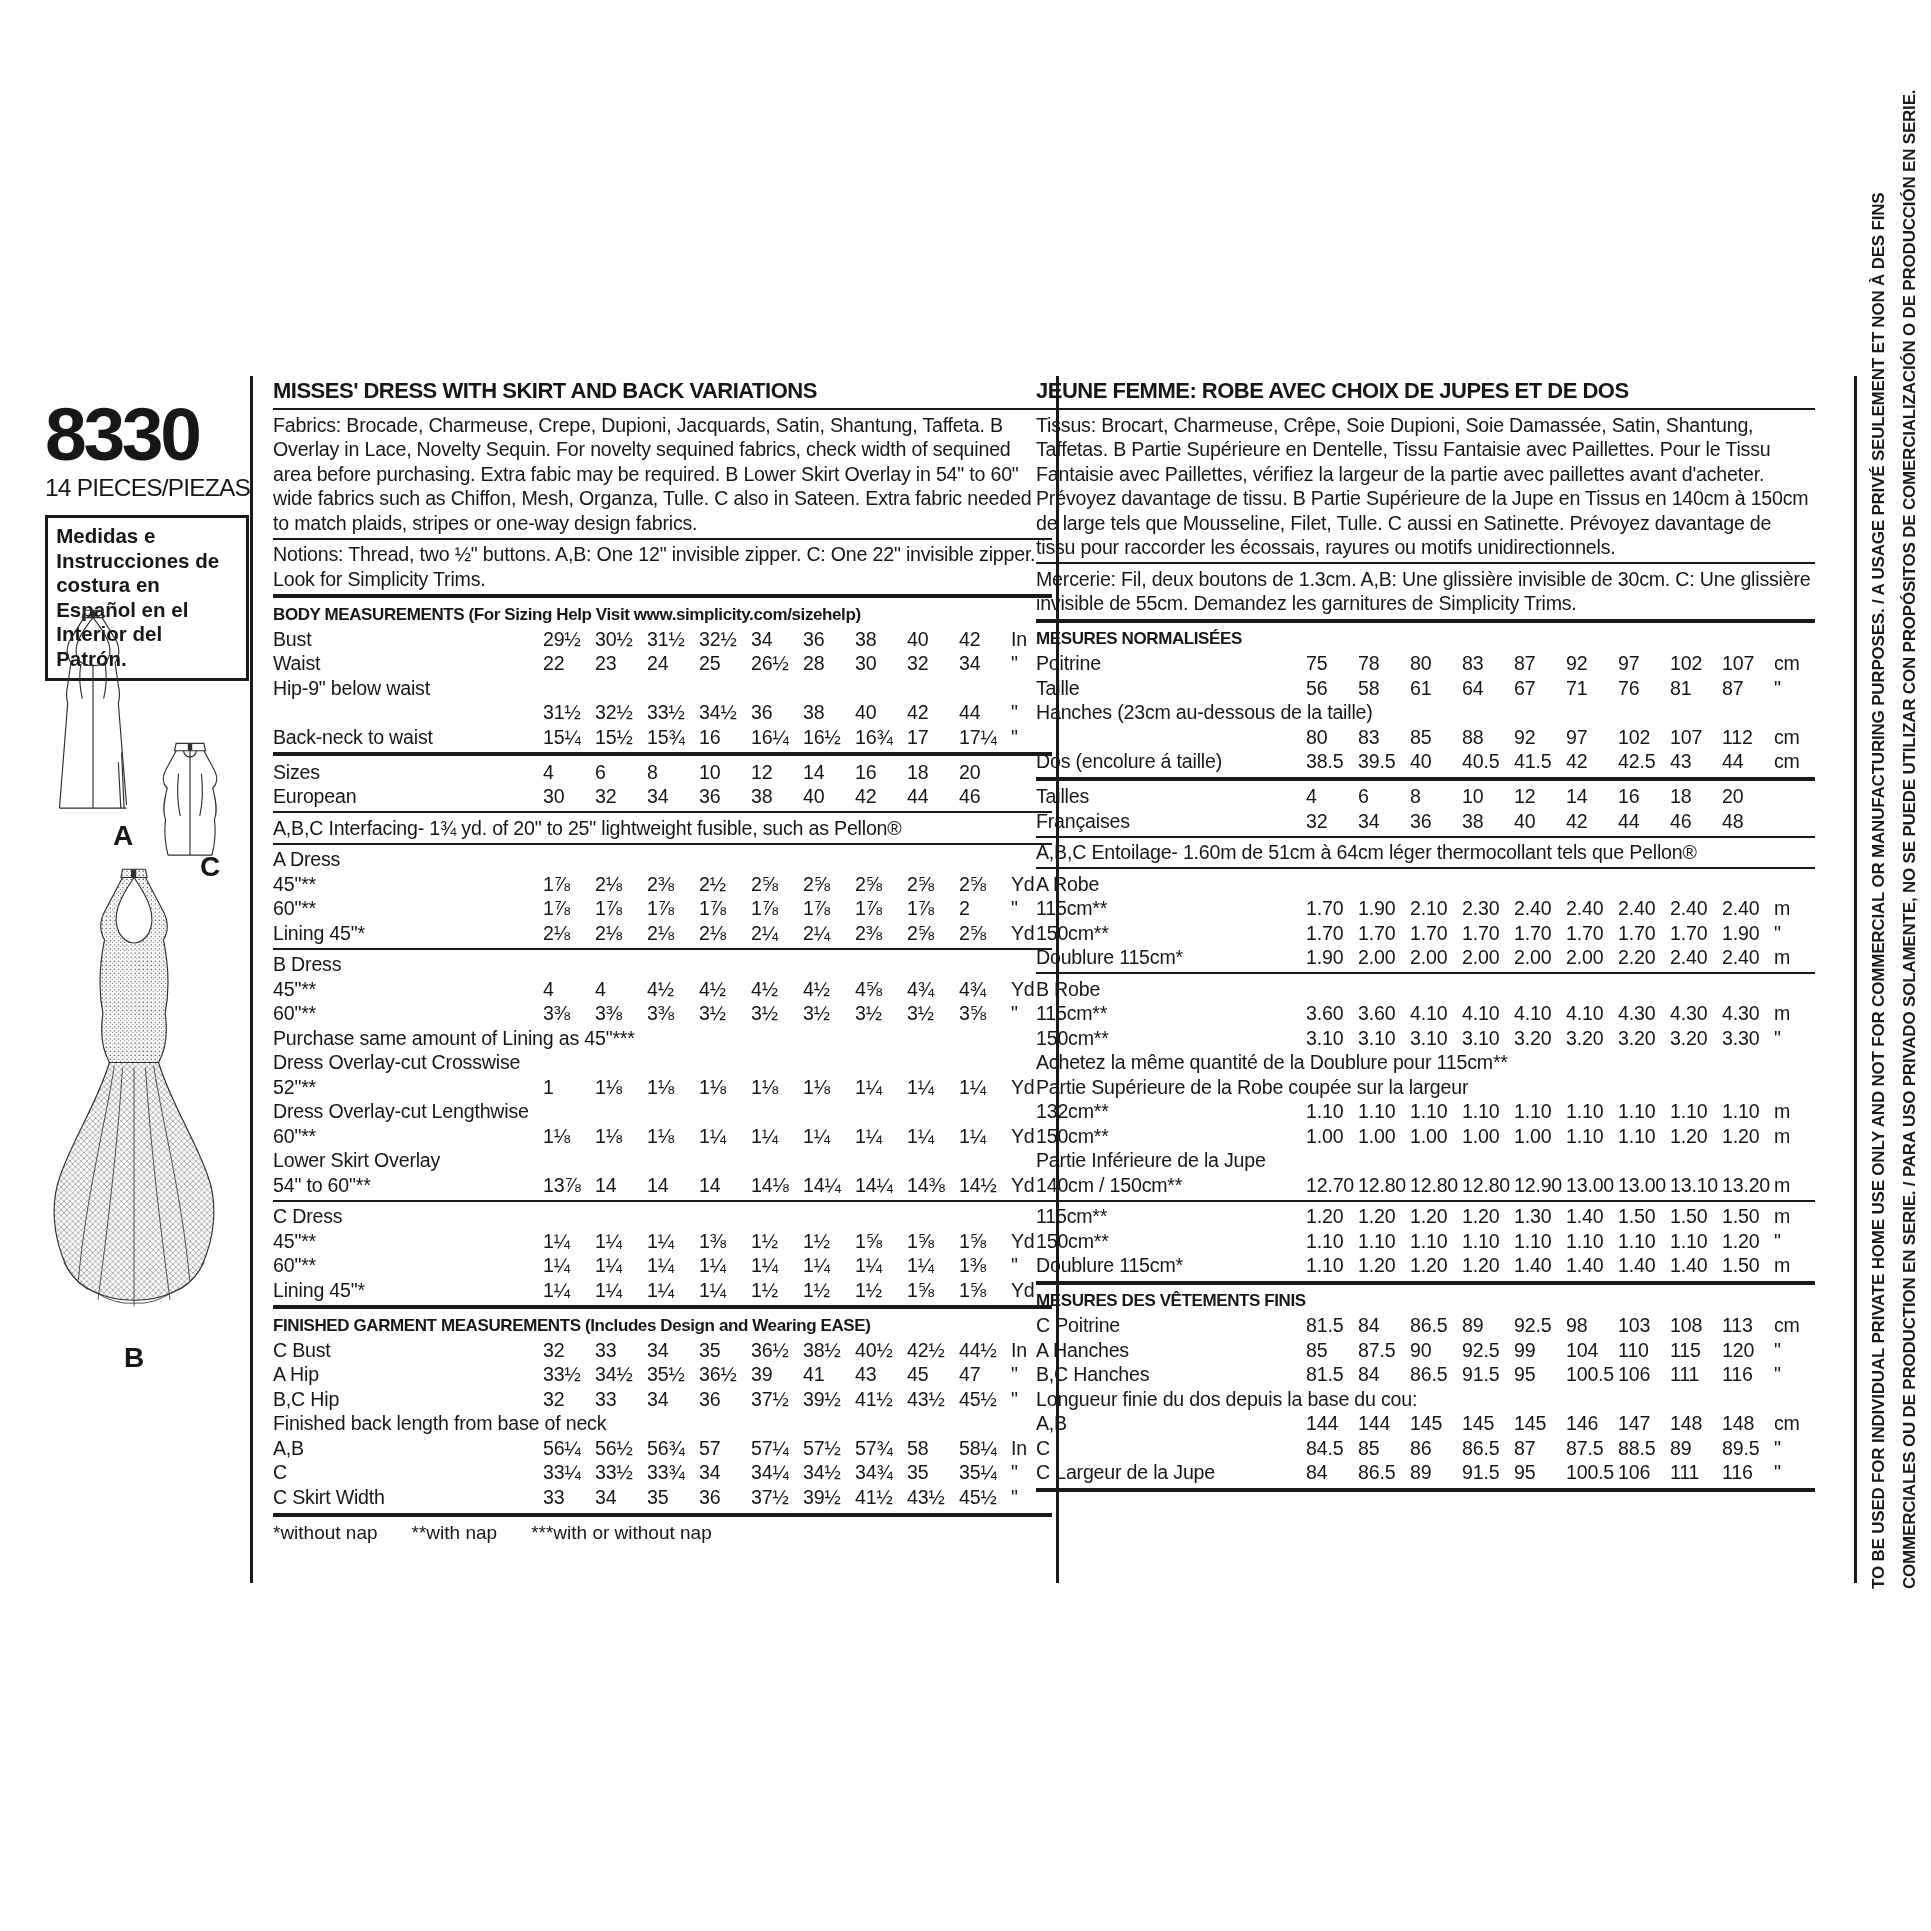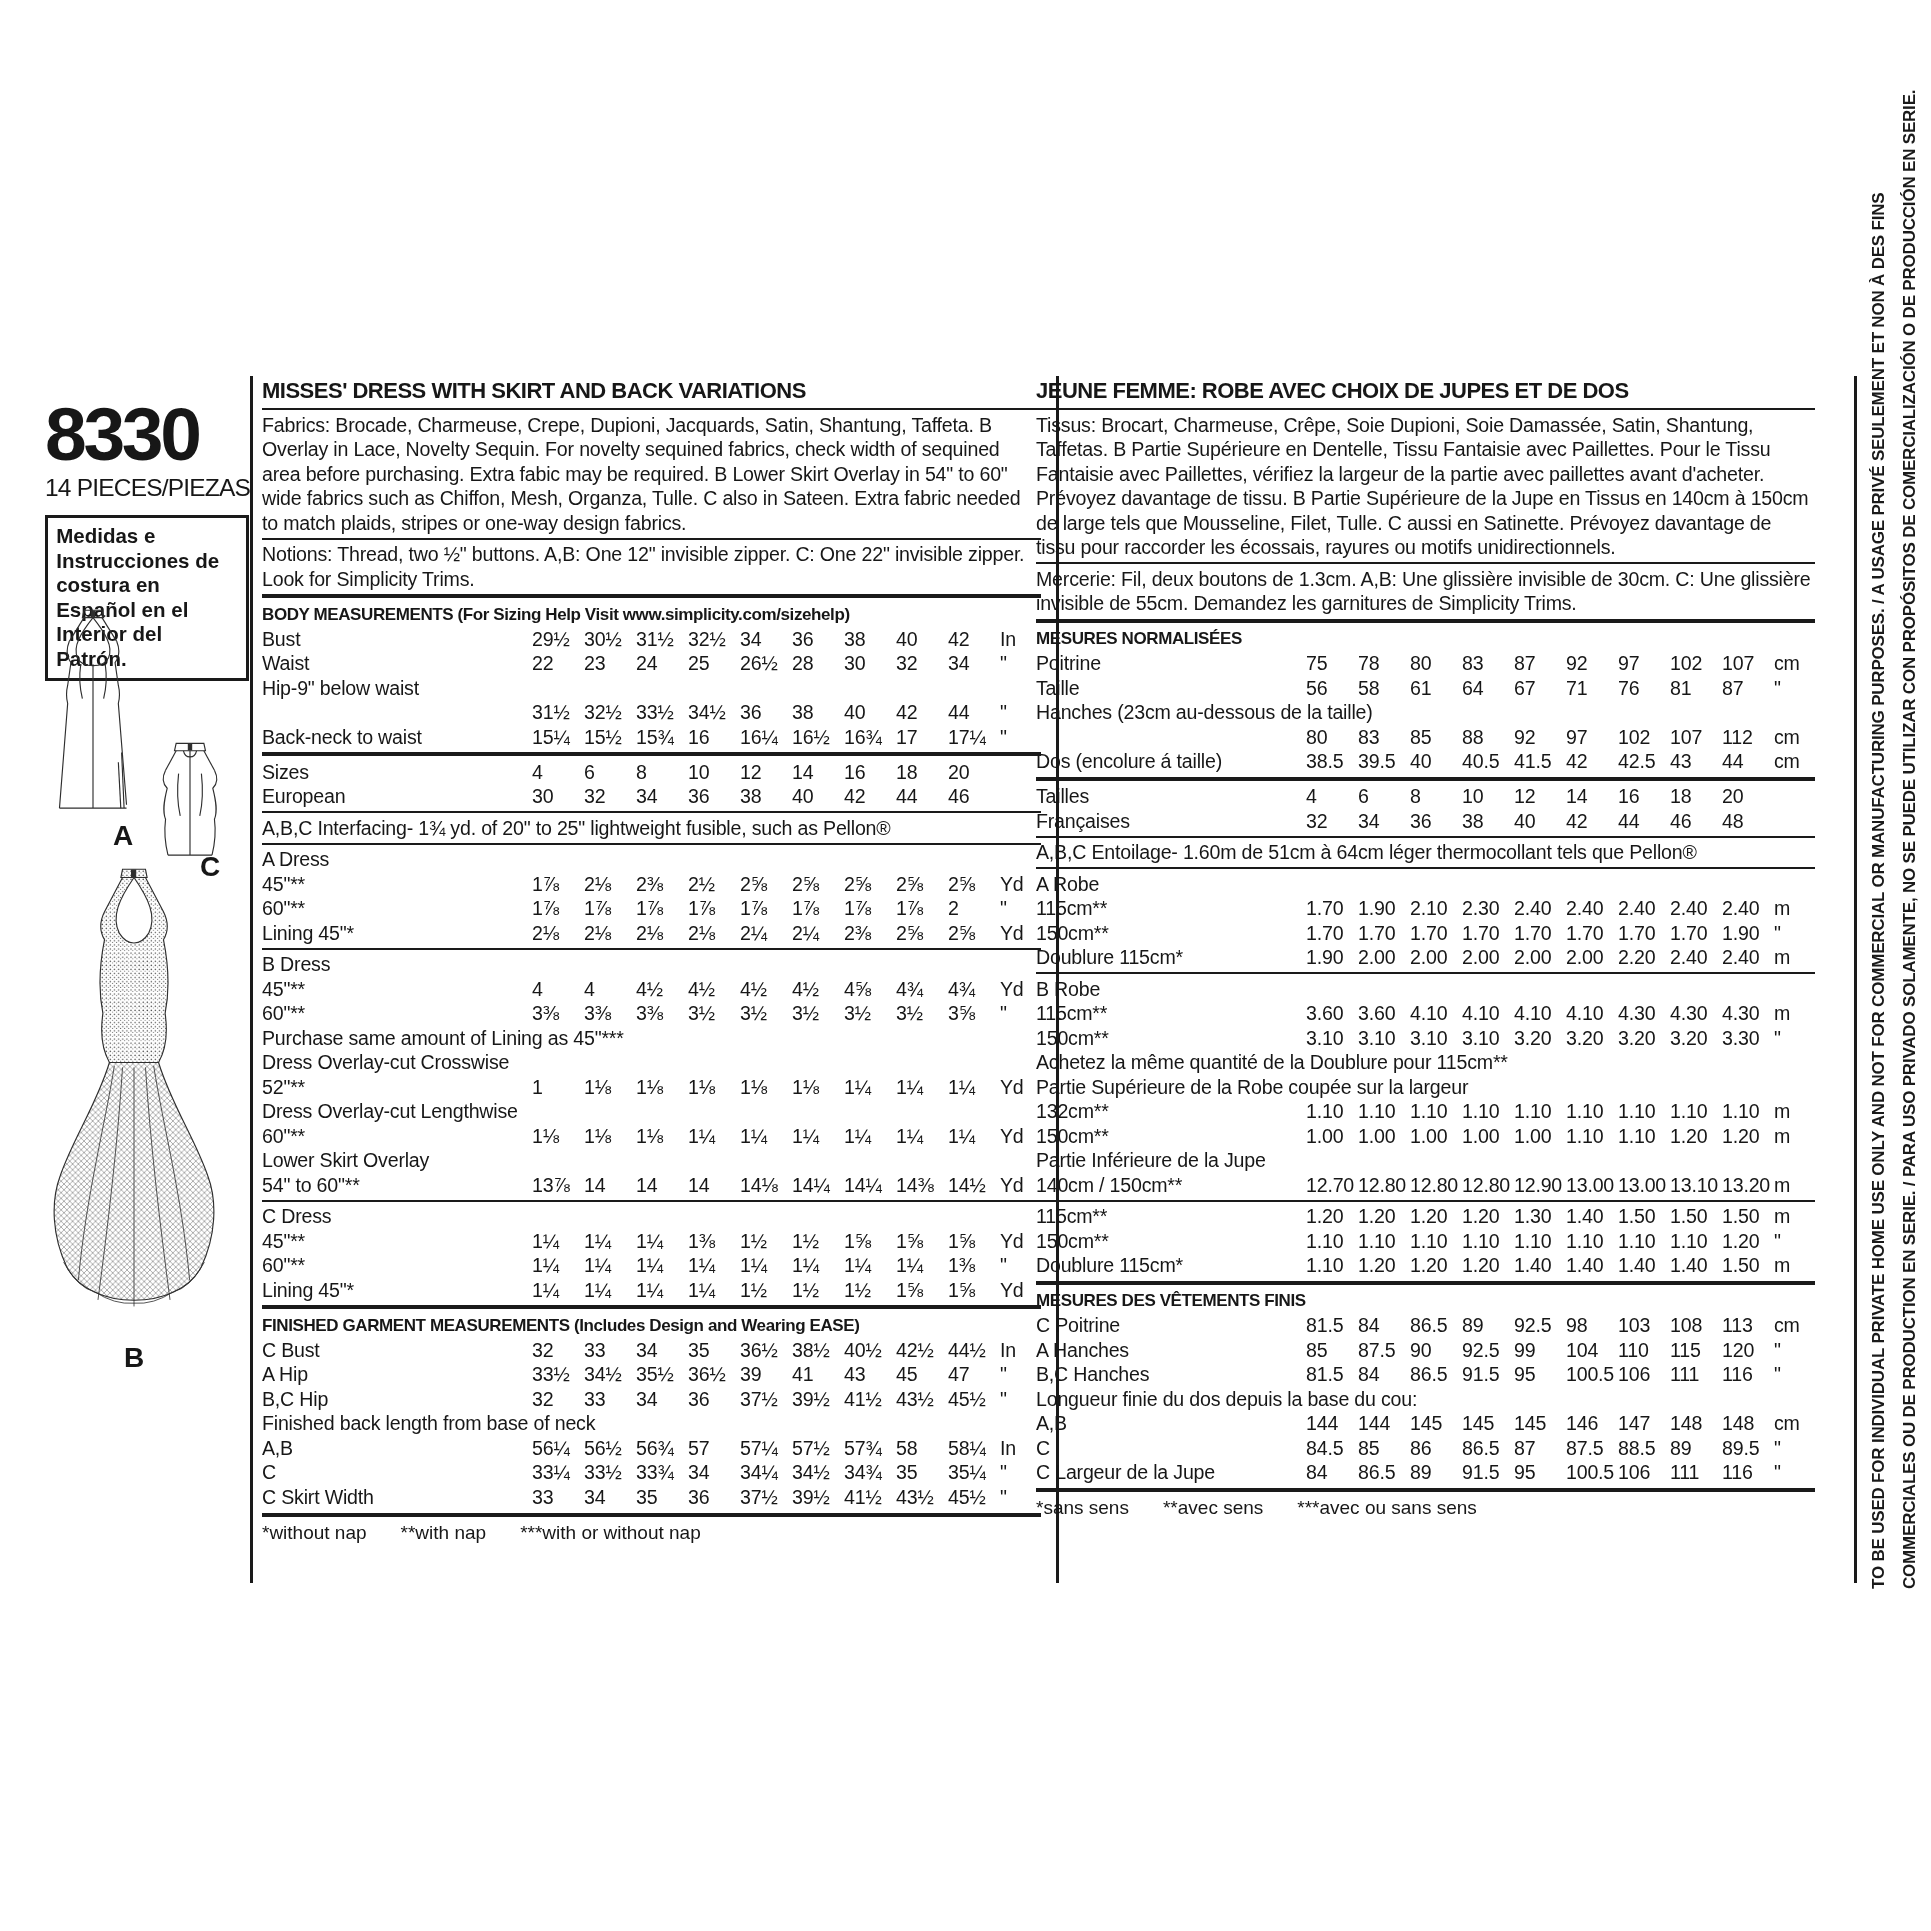--- a/index.html
+++ b/index.html
@@ -12,21 +12,21 @@
 
   
   .leftrail{position:absolute;left:45px;top:400px;width:205px;}
   .patnum{font-size:75px;font-weight:700;letter-spacing:-3.3px;line-height:69px;}
   .pieces{font-size:24.5px;font-weight:400;letter-spacing:-0.8px;margin-top:4.9px;white-space:nowrap;}
   .esbox{border:3.3px solid #1a1a1a;padding:6.5px 8.2px;margin-top:13px;font-weight:700;font-size:20.5px;line-height:24.5px;width:182px;}
   .viewlabel{position:absolute;font-size:28px;font-weight:700;}
 
   
   .col{position:absolute;width:779px;top:376px;}
-  .col-en{left:262px;}
+  .col-en{left:273px;}
   .col-fr{left:1036px;}
   .title{font-weight:700;font-size:22px;letter-spacing:-0.5px;line-height:29.5px;white-space:nowrap;}
   .rule{border-top:2.5px solid #1a1a1a;margin:2.5px 0;}
   .rule.thick{border-top:4.1px solid #1a1a1a;margin:3.3px 0;}
   .par{font-size:19.6px;line-height:24.5px;letter-spacing:-0.2px;margin:2.5px 0;}
   .hdr{font-weight:700;font-size:17px;line-height:25px;letter-spacing:-0.4px;white-space:nowrap;}
   .trow{display:grid;grid-template-columns:270px repeat(9,52px) 34px;font-size:19.6px;line-height:24.5px;letter-spacing:-0.2px;}
   .lab{white-space:nowrap;}
   .b{font-weight:400;}
   .cell{white-space:nowrap;}
@@ -968,20 +968,19 @@
           <span class="cell">91.5</span>
           <span class="cell">95</span>
           <span class="cell">100.5</span>
           <span class="cell">106</span>
           <span class="cell">111</span>
           <span class="cell">116</span>
           <span class="cell unit">"</span>
         </div>
       </div>
     <div class="rule thick"></div>
-    <div class="foot"><span>*sans sens</span><span>**avec sens</span><span>***avec ou sans sens</span></div>
   </div>
 
   <div class="legal legal1">TO BE USED FOR INDIVIDUAL PRIVATE HOME USE ONLY AND NOT FOR COMMERCIAL OR MANUFACTURING PURPOSES. / A USAGE PRIVÉ SEULEMENT ET NON À DES FINS</div>
   <div class="legal legal2">COMMERCIALES OU DE PRODUCTION EN SERIE. / PARA USO PRIVADO SOLAMENTE, NO SE PUEDE UTILIZAR CON PROPÓSITOS DE COMERCIALIZACIÓN O DE PRODUCCIÓN EN SERIE.</div>
 
 </div>
 
 
 </body></html>

